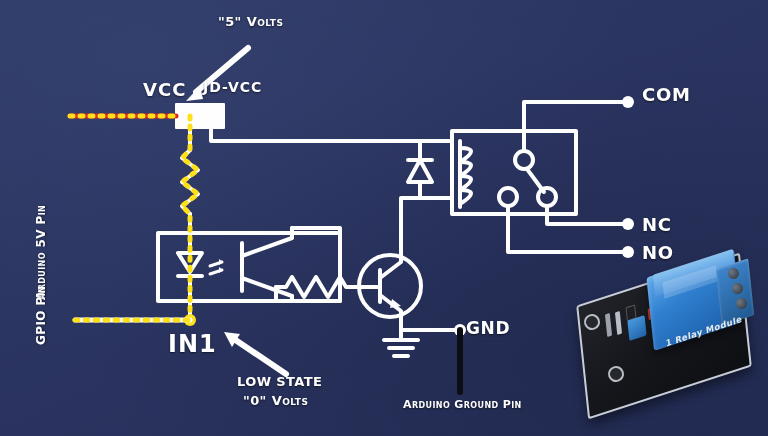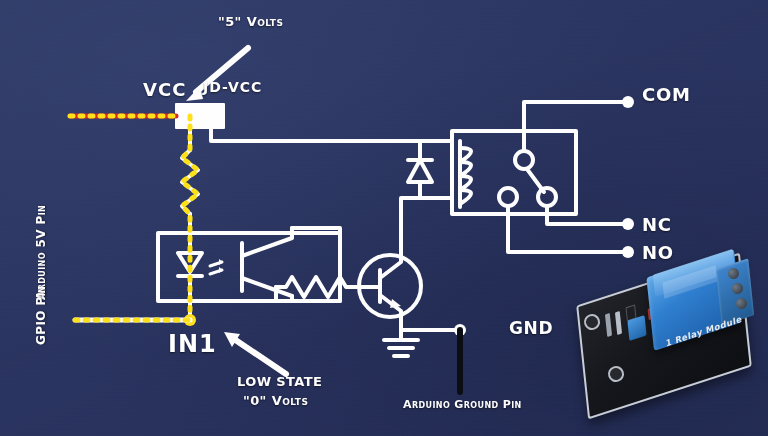--- a/index.html
+++ b/index.html
@@ -36,21 +36,21 @@
     white-space:nowrap;user-select:none;
   }
   .cap{font-variant:small-caps;}
   #title{right:18px;top:10px;font-size:25px;letter-spacing:1.2px;}
   #lbl-5v{left:218px;top:14px;font-size:13px;}
   #lbl-vcc{left:143px;top:79px;font-size:18px;letter-spacing:1px;}
   #lbl-jdvcc{left:203px;top:79px;font-size:14px;letter-spacing:1px;}
   #lbl-in1{left:168px;top:330px;font-size:24px;letter-spacing:1px;}
   #lbl-low1{left:237px;top:374px;font-size:13px;}
   #lbl-low2{left:243px;top:393px;font-size:13px;}
-  #lbl-gnd{left:466px;top:318px;font-size:17px;letter-spacing:.6px;margin-left:43px;}
+  #lbl-gnd{left:466px;top:318px;font-size:17px;letter-spacing:.6px;}
   #lbl-agp{left:403px;top:398px;font-size:11px;}
   #lbl-com{left:642px;top:84px;font-size:18px;letter-spacing:.8px;}
   #lbl-nc{left:642px;top:214px;font-size:18px;letter-spacing:.8px;}
   #lbl-no{left:642px;top:242px;font-size:18px;letter-spacing:.8px;}
   .vrot{transform:rotate(-90deg);transform-origin:left top;}
   #lbl-a5v{left:34px;top:300px;font-size:12px;}
   #lbl-gpio{left:34px;top:345px;font-size:12px;}
 
   
   #photo{position:absolute;left:572px;top:262px;width:196px;height:174px;}

